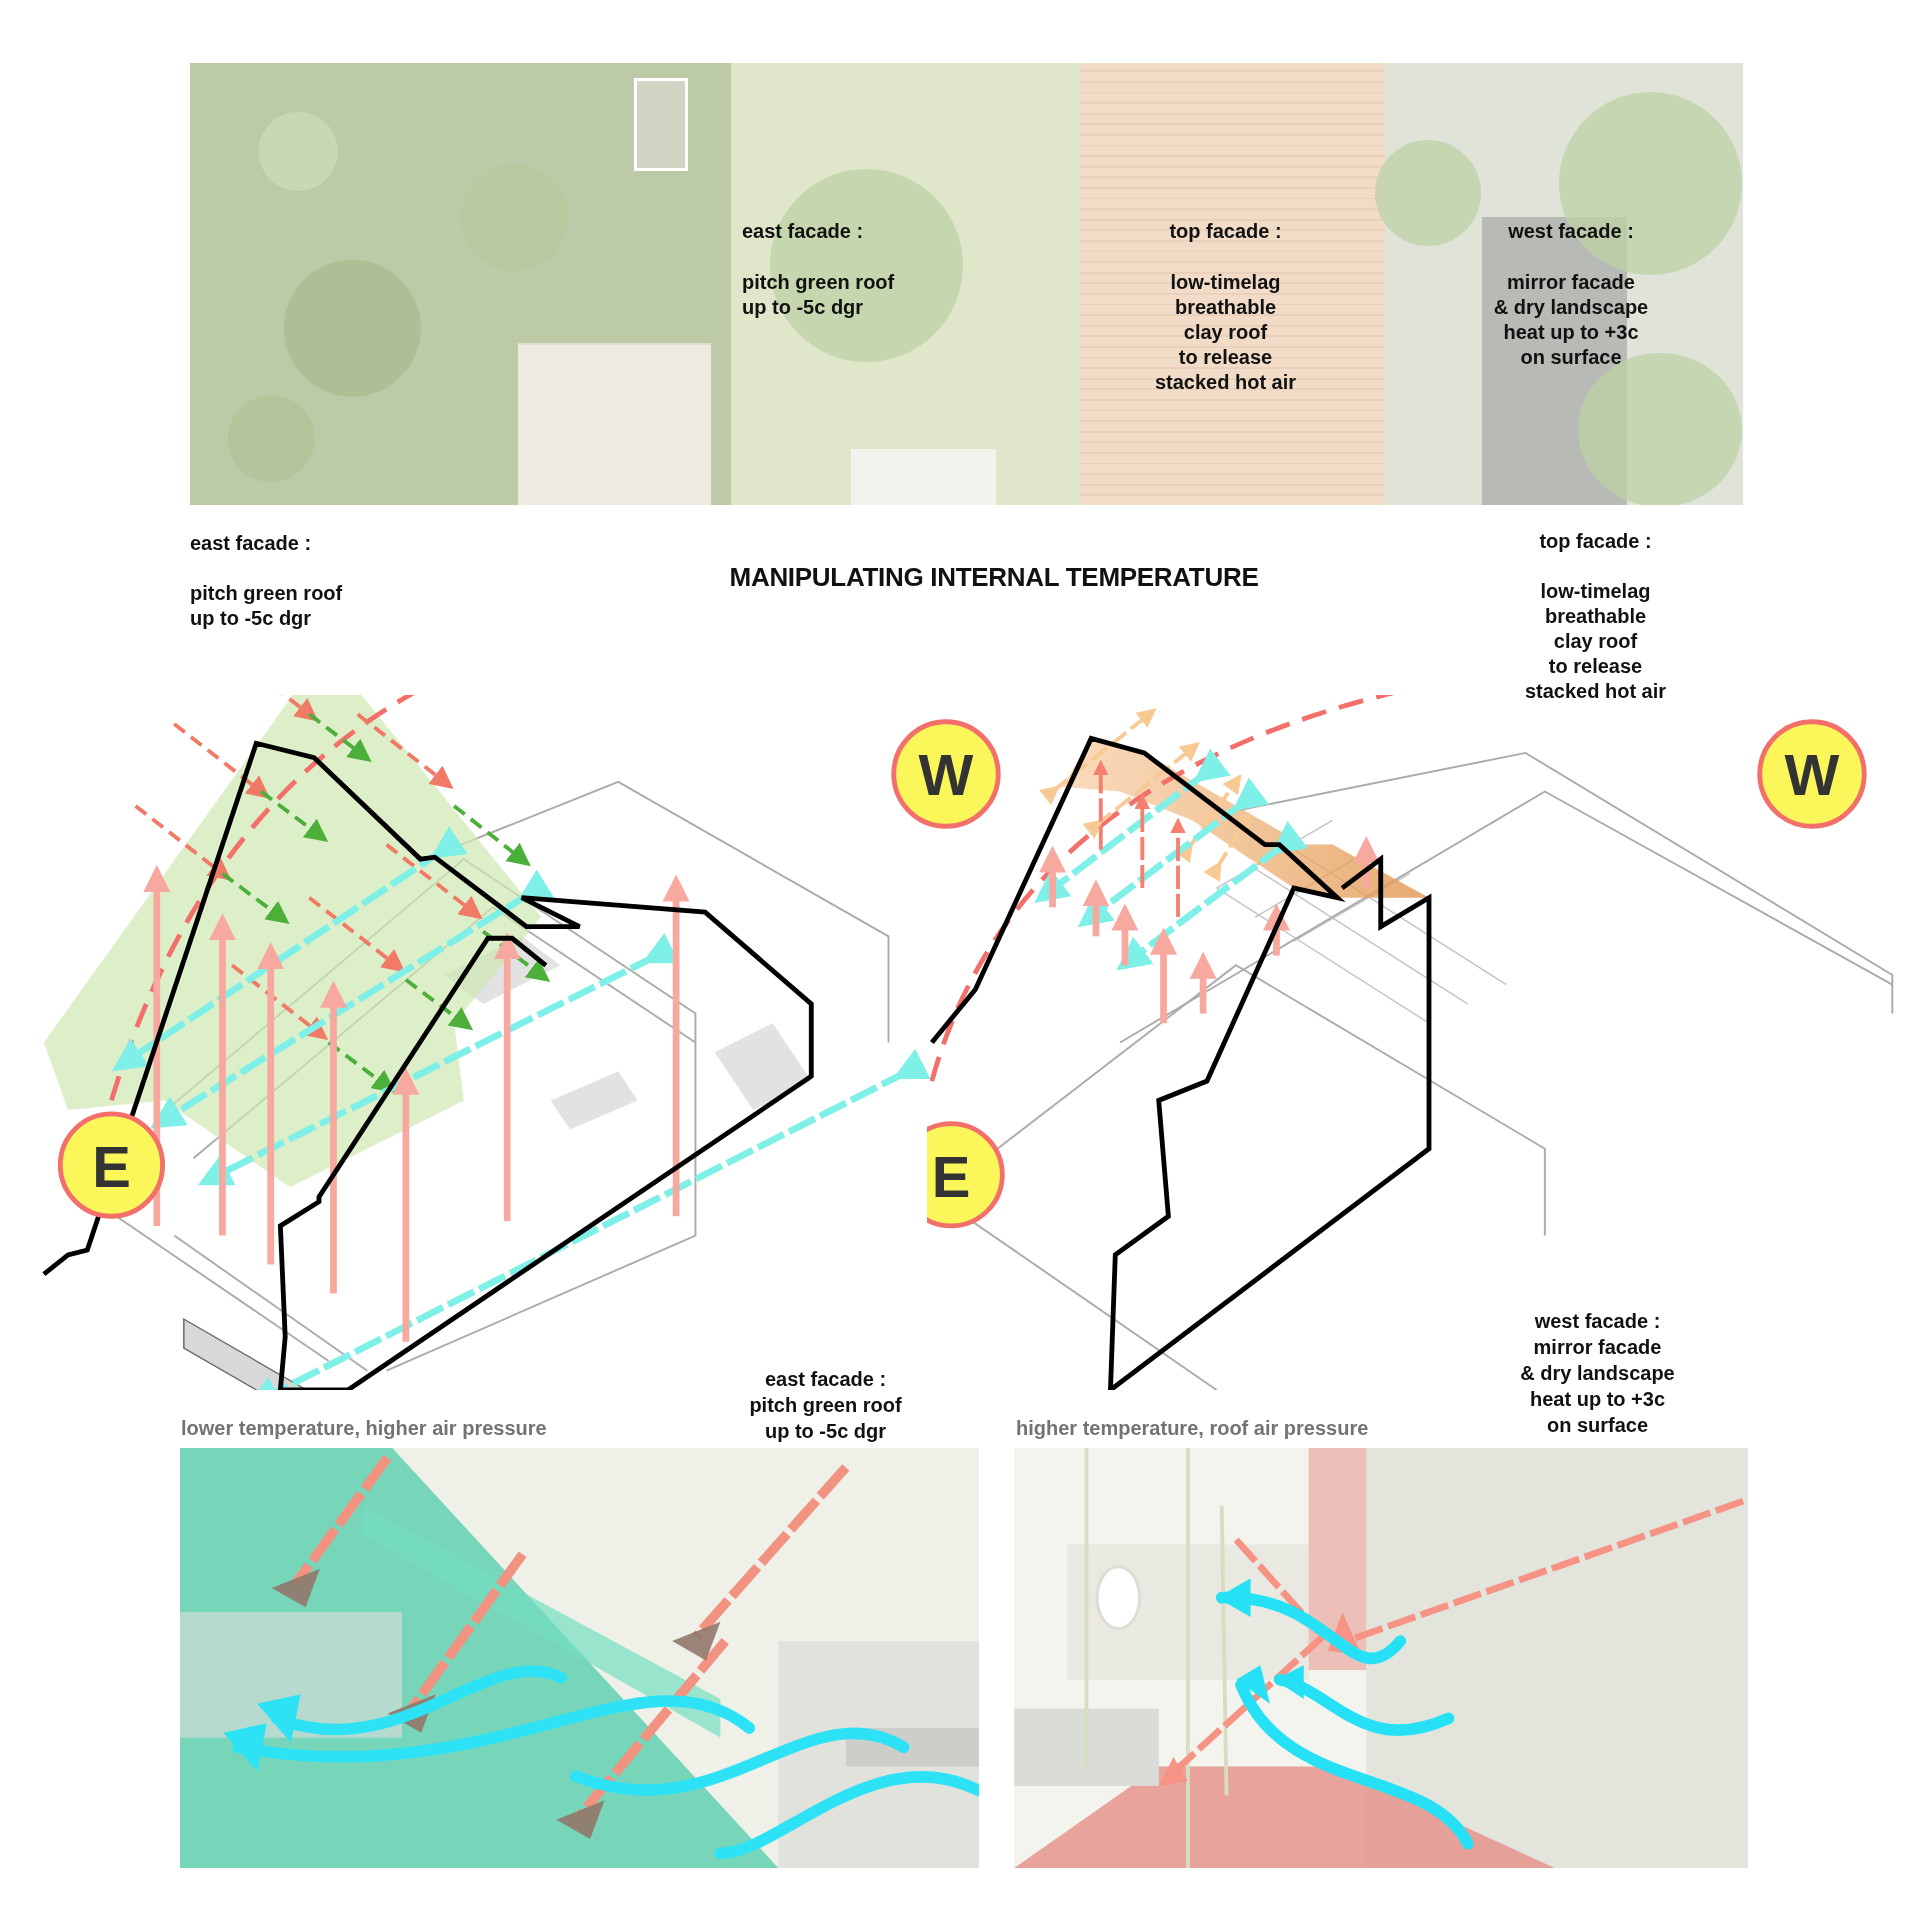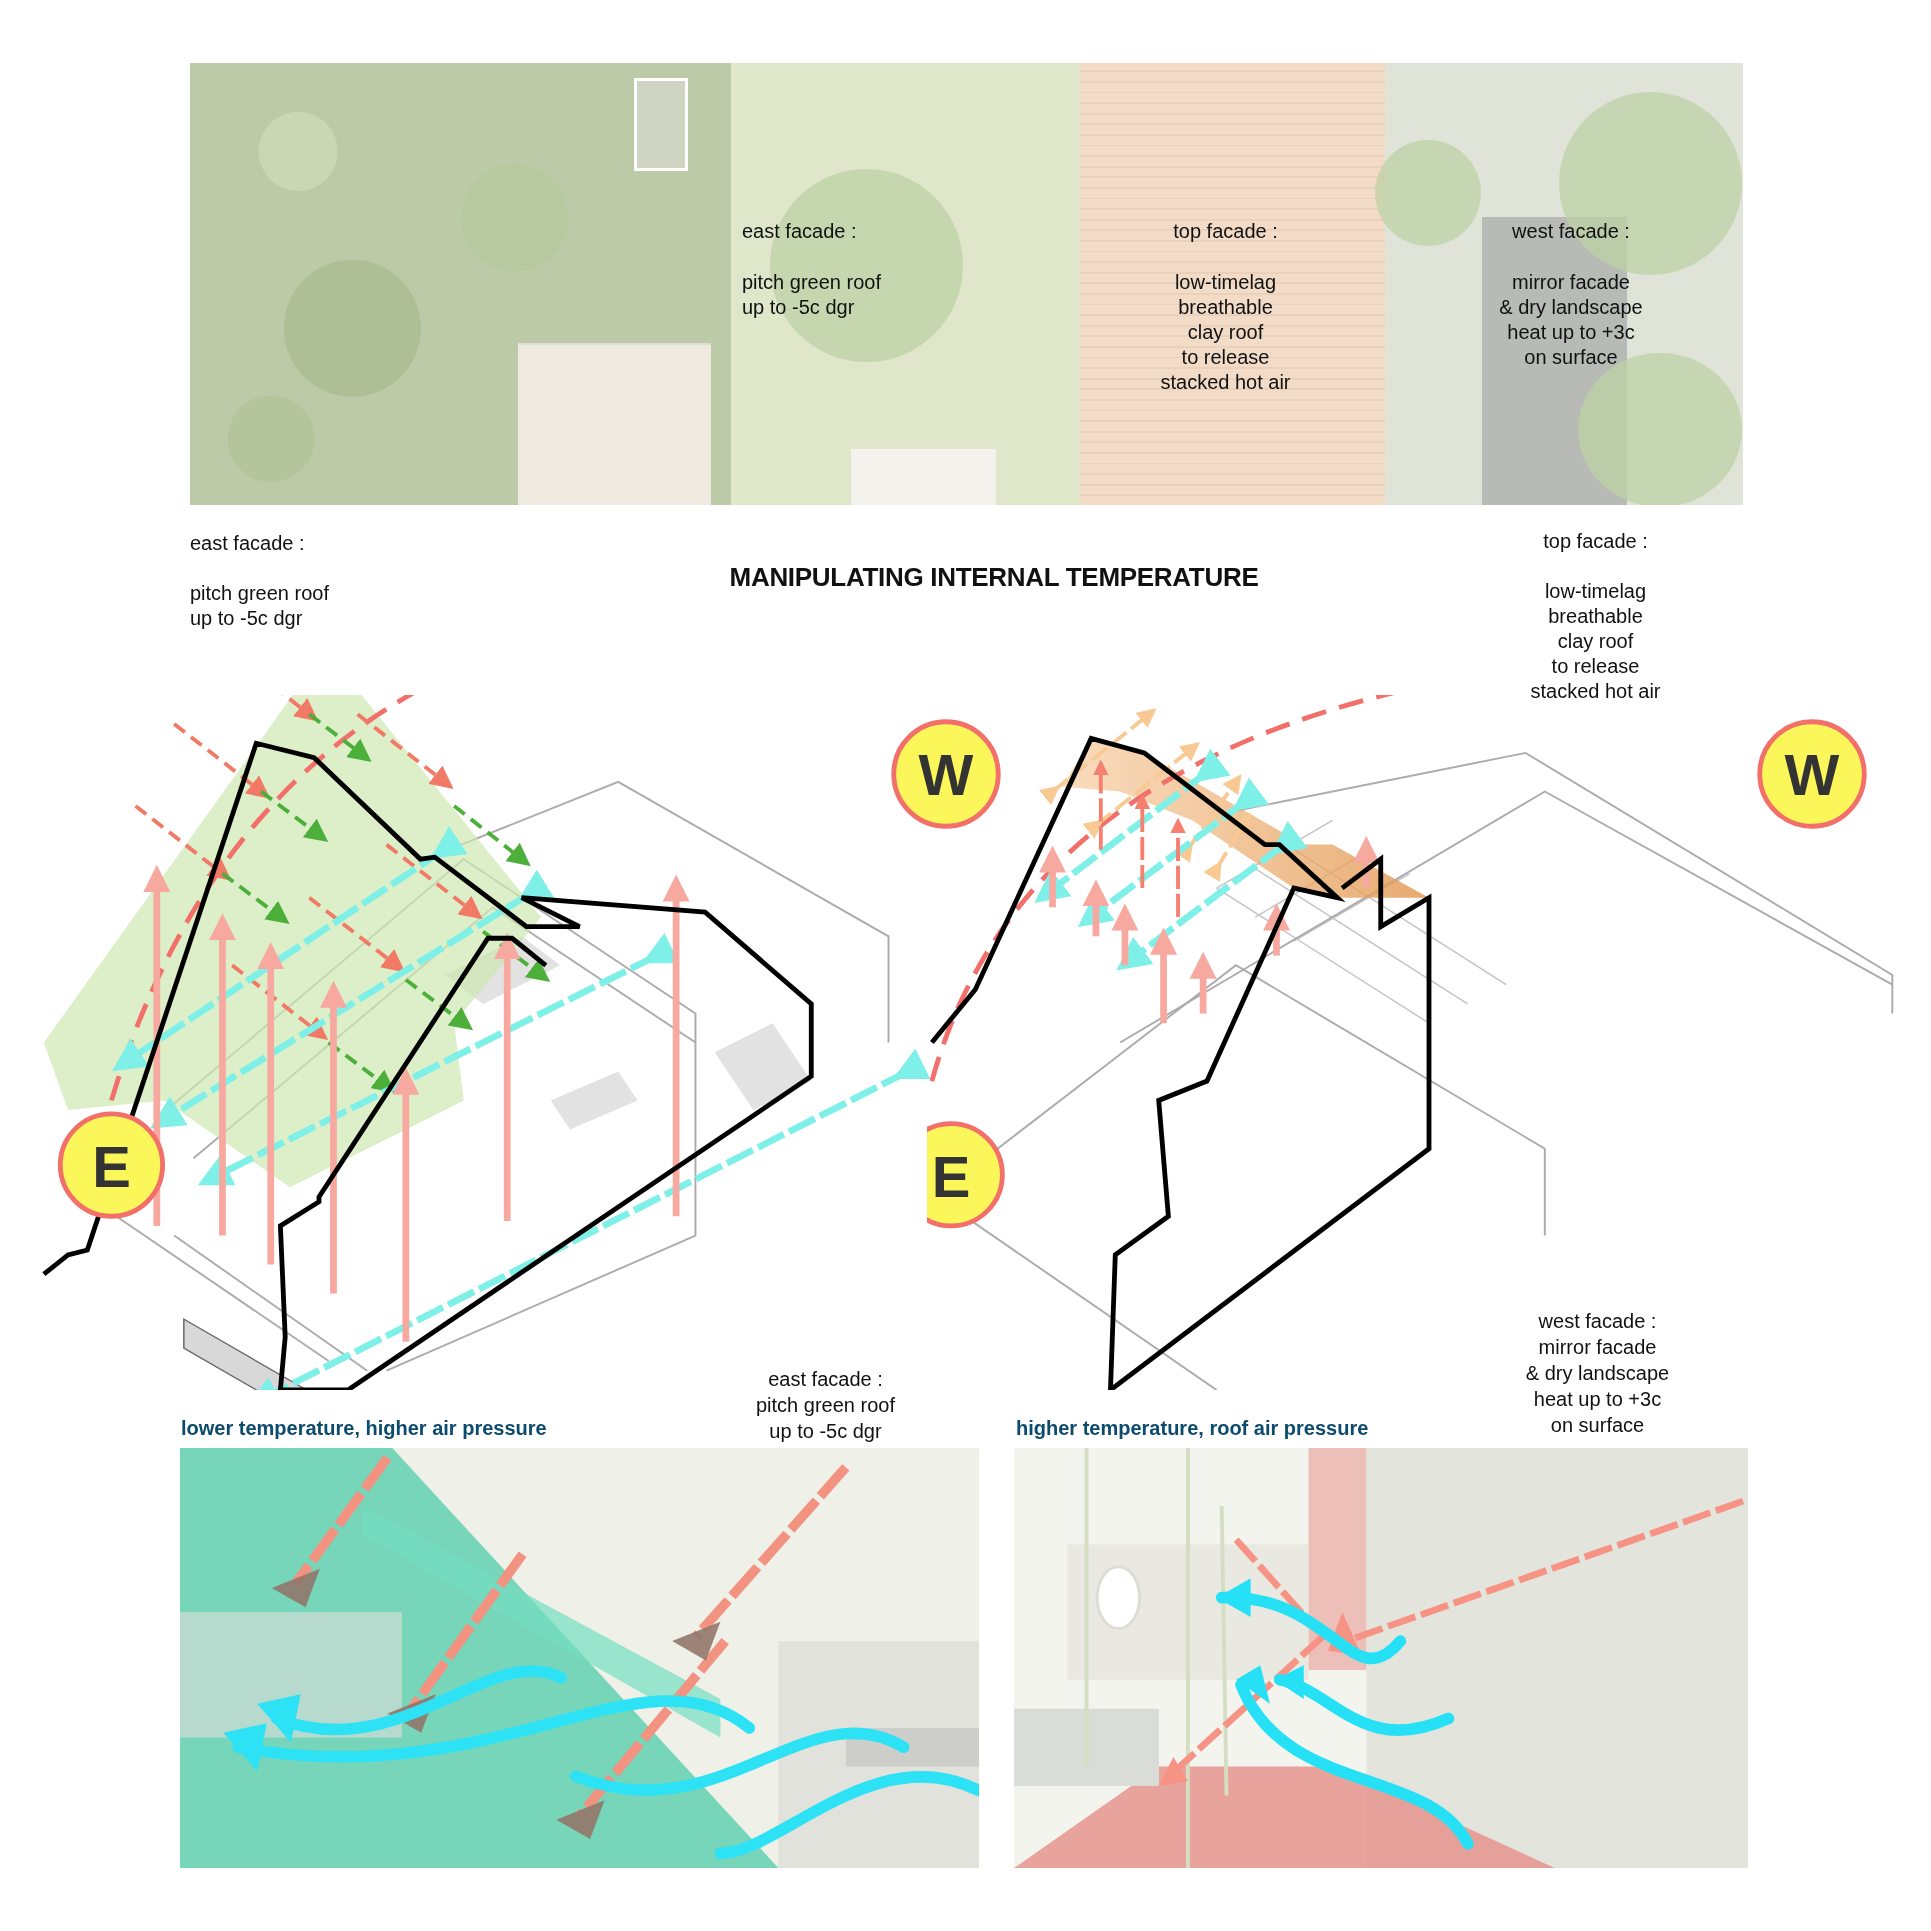--- a/index.html
+++ b/index.html
@@ -1,23 +1,23 @@
 <!DOCTYPE html>
 <html><head>
 <meta charset="utf-8">
 <style>
   html, body { margin:0; padding:0; background:#ffffff; }
   body { width:1931px; height:1931px; position:relative; overflow:hidden;
          font-family:"Liberation Sans", "DejaVu Sans", sans-serif; color:#111; }
   .abs { position:absolute; }
-  .txt { font-weight:normal; font-size:20px; line-height:25px; white-space:pre; color:#111; }
+  .txt { font-weight:bold; font-size:20px; line-height:25px; white-space:pre; color:#111; }
   .right { text-align:center; }
   .center { text-align:center; }
   .title { font-weight:bold; font-size:26px; line-height:31px; text-align:center; letter-spacing:-0.3px;margin-top:16px; }
-  .caption { font-weight:bold; font-size:20px; color:#0c4a6e; }
+  .caption { font-weight:bold; font-size:20px; color:#737373; }
 
   
   #top-photo { left:190px; top:63px; width:1554px; height:442px; overflow:hidden; }
   .strip { position:absolute; top:0; height:100%; }
   #strip-trees { left:0; width:541px;
     background:
       radial-gradient(circle at 20% 20%, #c9d7b5 0 39px, transparent 40px),
       radial-gradient(circle at 60% 35%, #b7c99f 0 53px, transparent 54px),
       radial-gradient(circle at 30% 60%, #aebf95 0 68px, transparent 69px),
       radial-gradient(circle at 70% 80%, #c2d1ad 0 48px, transparent 49px),

